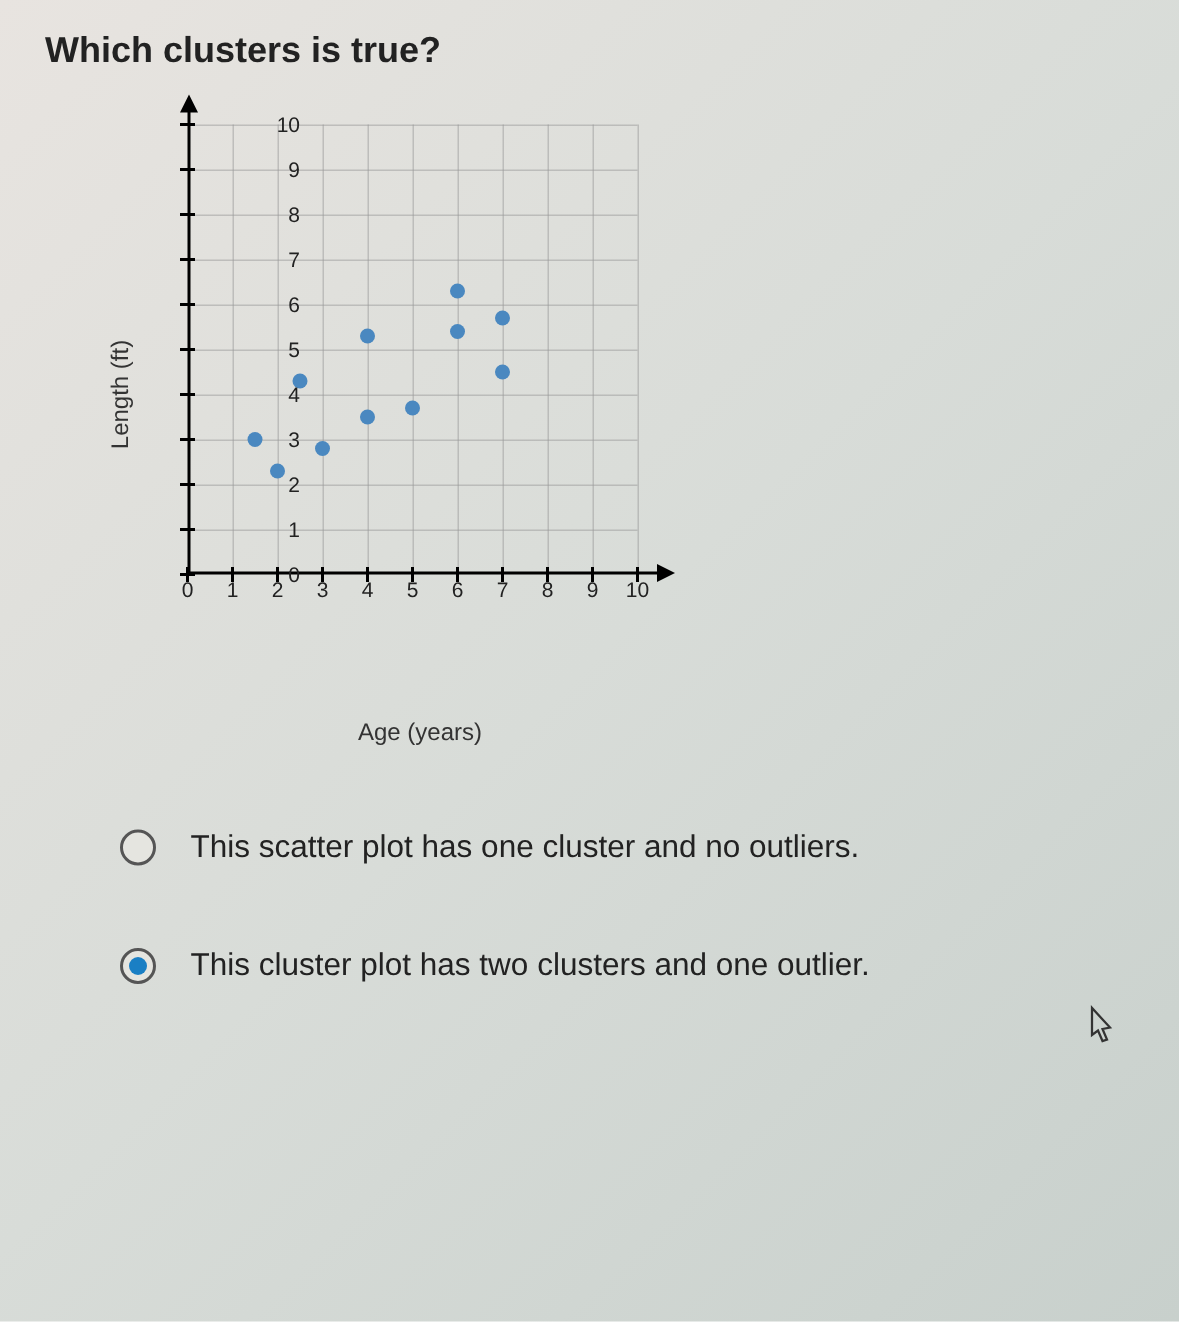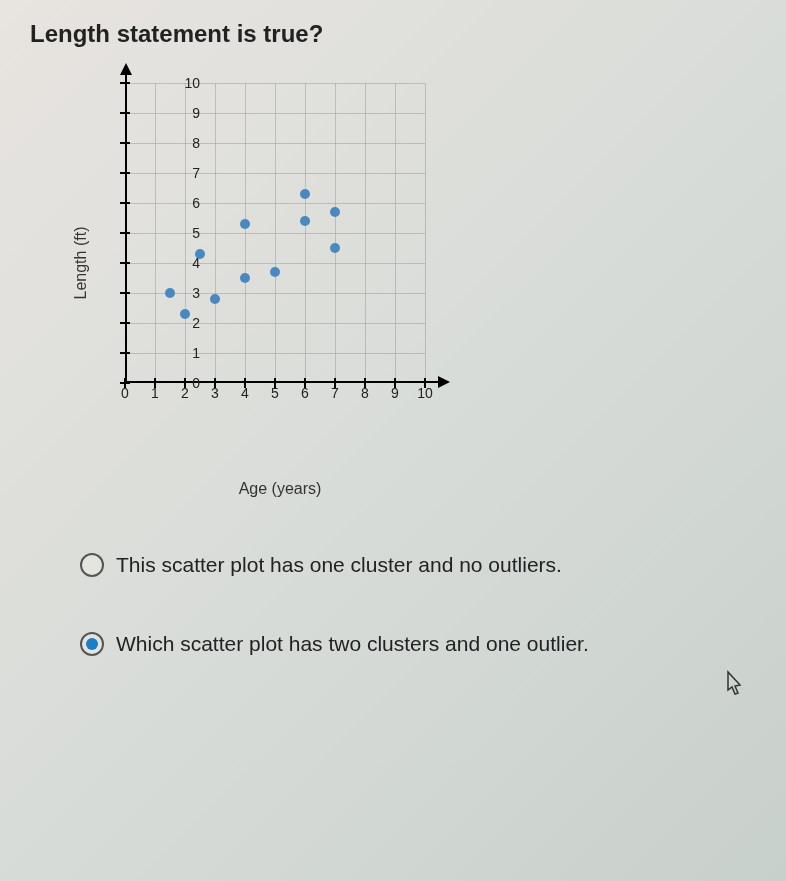--- a/index.html
+++ b/index.html
@@ -125,21 +125,21 @@
       transform: translate(-50%, -50%);
     }
     .options {
       margin-top: 100px;
       margin-left: 60px;
     }
     .option-row {
       display: flex;
       align-items: center;
       margin-bottom: 55px;
-      gap: 12px;
+      gap: 23px;
     }
     .radio {
       width: 24px;
       height: 24px;
       border: 2px solid #555;
       border-radius: 50%;
       flex-shrink: 0;
       display: flex;
       align-items: center;
       justify-content: center;
@@ -161,21 +161,21 @@
       position: absolute;
       right: 40px;
       top: 670px;
       font-size: 28px;
       color: #333;
     }
   </style>
 </head>
 <body>
 
-<div class="question-title">Length statement is true?</div>
+<div class="question-title">Which clusters is true?</div>
 
 <div class="chart-container">
   <div class="y-axis-label">Length (ft)</div>
   <div class="x-axis-label">Age (years)</div>
   <div class="plot-area">
     <div class="arrow-up"></div>
     <div class="arrow-right"></div>
     <div class="axis-line y-axis-line"></div>
     <div class="axis-line x-axis-line"></div>
     <div id="grid-container">
@@ -262,21 +262,21 @@
     </div>
 </div>
 
 <div class="options">
   <div class="option-row">
     <div class="radio" id="radio-0"></div>
     <div class="option-text">This scatter plot has one cluster and no outliers.</div>
   </div>
   <div class="option-row">
     <div class="radio selected" id="radio-1"></div>
-    <div class="option-text">Which scatter plot has two clusters and one outlier.</div>
+    <div class="option-text">This cluster plot has two clusters and one outlier.</div>
   </div>
 </div>
 
 <div class="cursor-icon">
   <svg width="28" height="32" viewBox="0 0 28 32">
     <path d="M 10 2 L 10 20 L 14 17 L 17 24 L 20 23 L 17 16 L 22 15 Z" fill="none" stroke="#333" stroke-width="1.5"></path>
   </svg>
 </div>
 
 </body></html>

